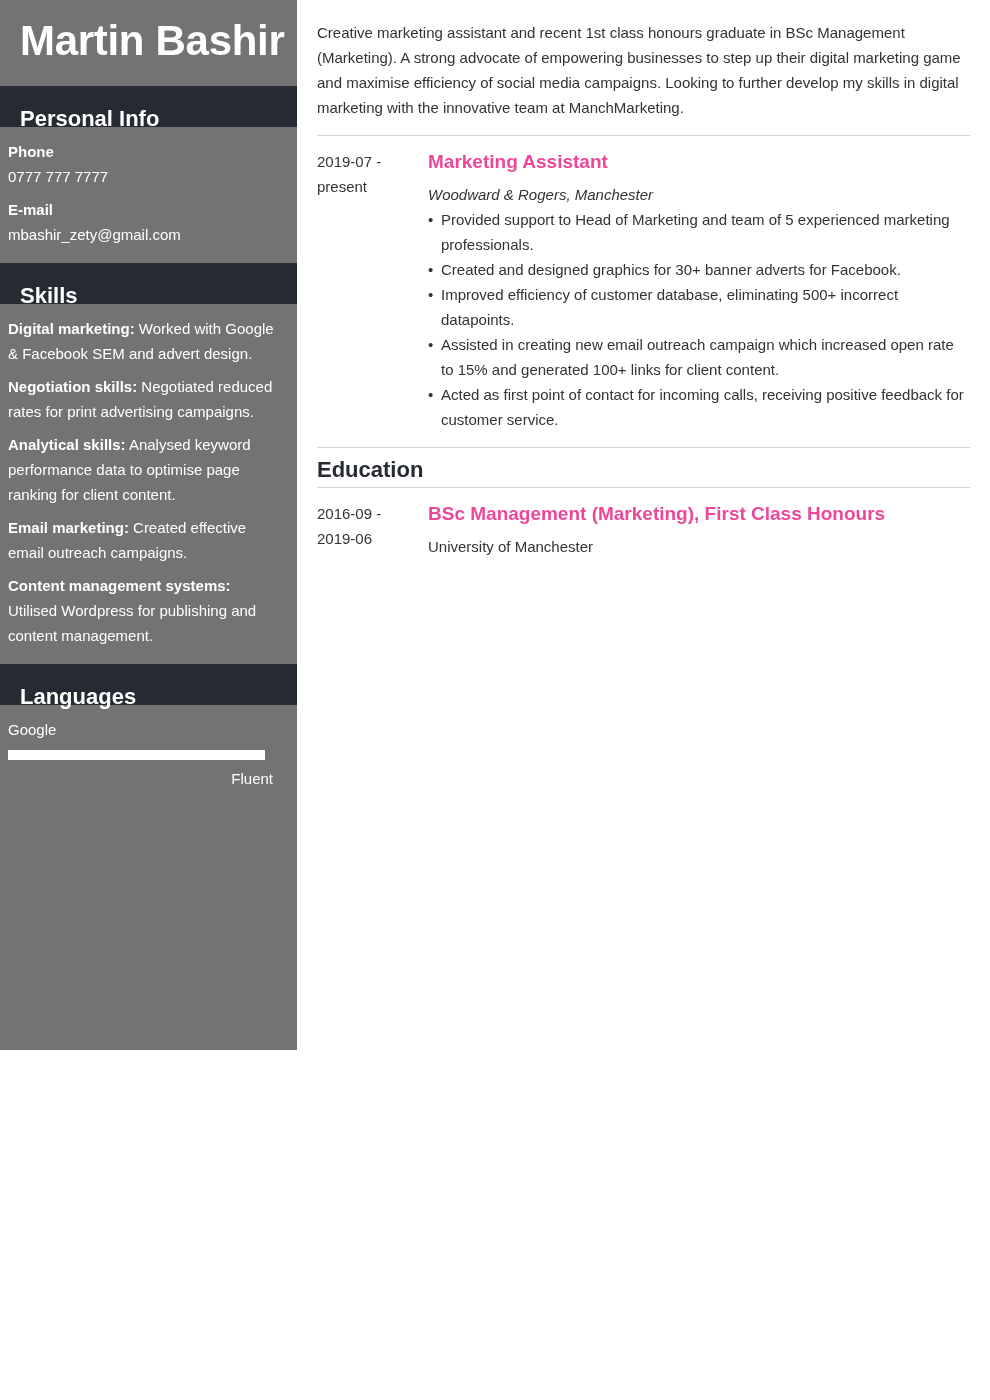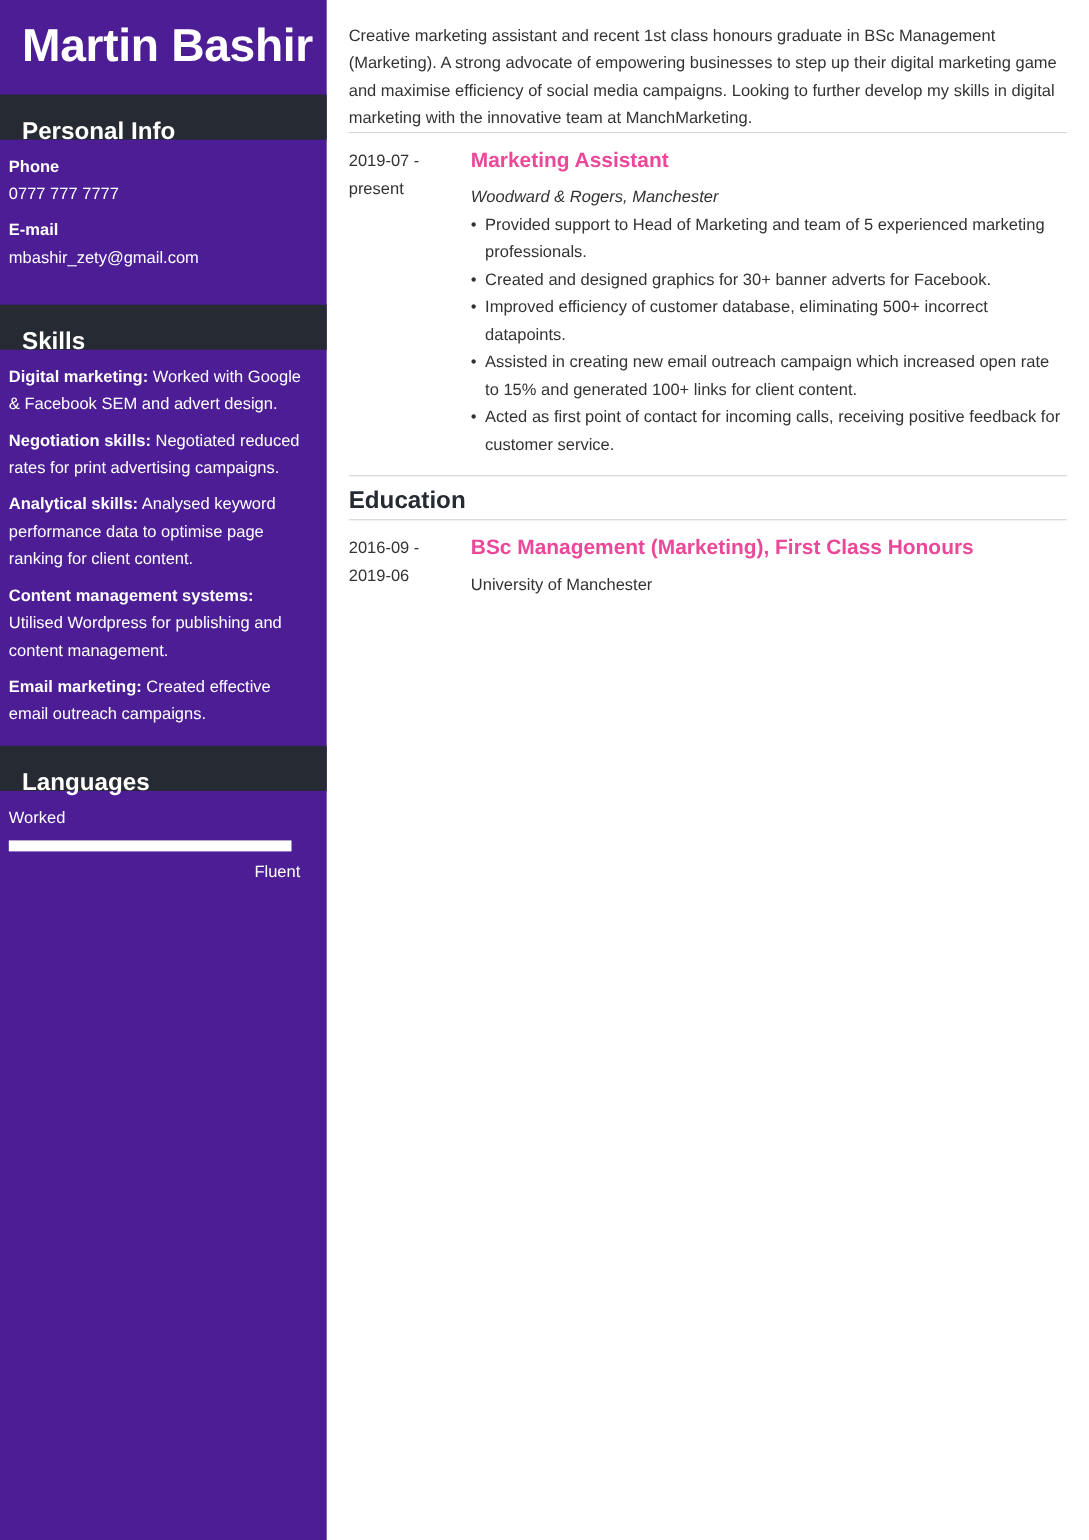--- a/index.html
+++ b/index.html
@@ -1,48 +1,48 @@
 <!DOCTYPE html>
 <html><head>
   <meta charset="utf-8">
   <style>
     * { box-sizing: border-box; margin: 0; padding: 0; }
     html, body { width: 990px; height: 1400px; background: #ffffff; }
     body { font-family: "Liberation Sans", sans-serif; position: relative; overflow: hidden; }
 
     .sidebar {
-      position: absolute; left: 0; top: 0; width: 297px; height: 1400px;
-      background: #4c1d95; color: #ffffff;
+      position: absolute; left: 0; top: 0; width: 297px; height: 1050px;
+      background: #737373; color: #ffffff;
     }
     .name {
       font-size: 42px; font-weight: bold; line-height: 1;
       padding: 20px 20px 0 20px; height: 86px; white-space: nowrap;
       letter-spacing: -0.3px;
     }
     .side-heading {
       background: #262a33; height: 41px; padding: 12px 20px;
       font-size: 22px; font-weight: bold; line-height: 41px;
     }
     .side-block { padding: 12px 20px 16px 8px; font-size: 15px; line-height: 25px; }
     .info-label { font-weight: bold; }
     .info-value { margin-bottom: 8px; }
-    .info-value:last-child { margin-bottom: 14px; }
+    .info-value:last-child { margin-bottom: 0; }
 
     .skill { margin-bottom: 8px; }
     .skill:last-child { margin-bottom: 0; }
     .skill b { font-weight: bold; }
 
     .lang-name { margin-top: 0; }
     .lang-bar { height: 10px; background: #ffffff; margin: 8px 0 6px 0; width: 257px; }
     .lang-level { text-align: right; padding-right: 4px; }
 
     .main {
       position: absolute; left: 317px; top: 20px; width: 653px; color: #333333;
     }
-    .summary { font-size: 15px; line-height: 25px; border-bottom: 1px solid #d4d4d4; }
+    .summary { font-size: 15px; line-height: 25px; padding-bottom: 15px; border-bottom: 1px solid #d4d4d4; }
     .main-heading {
       font-size: 22px; font-weight: bold; color: #262a33;
       padding: 9px 0 5px 0; border-bottom: 1px solid #d4d4d4; line-height: 25px;
     }
     .entry { display: flex; padding-top: 13px; font-size: 15px; line-height: 25px; }
     .entry-date { width: 111px; flex-shrink: 0; }
     .entry-body { flex: 1; }
     .entry-title { font-size: 19px; font-weight: bold; line-height: 25px; color: #ec4899; }
     .entry-sub { font-style: italic; margin-top: 8px; }
     .entry-sub.plain { font-style: normal; }
@@ -66,30 +66,30 @@
       <div class="info-value">mbashir_zety@gmail.com</div>
     </div>
   </section>
 
   <section>
     <div class="side-heading">Skills</div>
     <div class="side-block">
       <div class="skill"><b>Digital marketing:</b><span> Worked with Google &amp; Facebook SEM and advert design.</span></div>
       <div class="skill"><b>Negotiation skills:</b><span> Negotiated reduced rates for print advertising campaigns.</span></div>
       <div class="skill"><b>Analytical skills:</b><span> Analysed keyword performance data to optimise page ranking for client content.</span></div>
+      <div class="skill"><b>Email marketing:</b><span> Created effective email outreach campaigns.</span></div>
       <div class="skill"><b>Content management systems:</b><span> Utilised Wordpress for publishing and content management.</span></div>
-      <div class="skill"><b>Email marketing:</b><span> Created effective email outreach campaigns.</span></div>
     </div>
   </section>
 
   <section>
     <div class="side-heading">Languages</div>
     <div class="side-block">
       <div>
-        <div class="lang-name">Worked</div>
+        <div class="lang-name">Google</div>
         <div class="lang-bar"></div>
         <div class="lang-level">Fluent</div>
       </div>
     </div>
   </section>
 </aside>
 
 <main class="main">
   <p class="summary">Creative marketing assistant and recent 1st class honours graduate in BSc Management (Marketing). A strong advocate of empowering businesses to step up their digital marketing game and maximise efficiency of social media campaigns. Looking to further develop my skills in digital marketing with the innovative team at ManchMarketing.</p>
 

